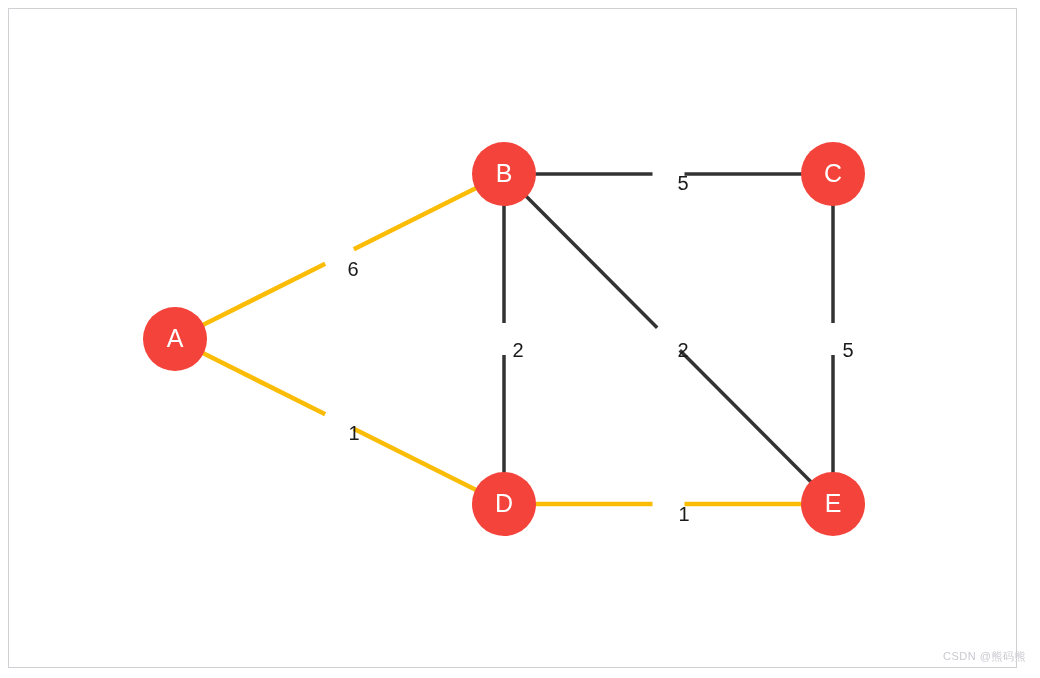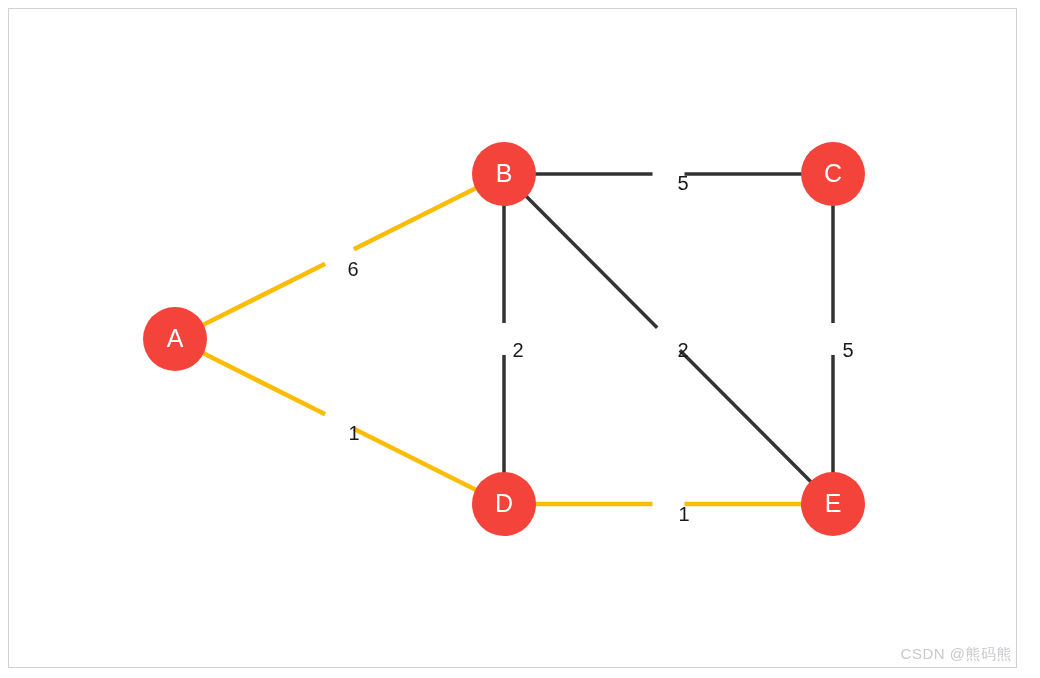--- a/index.html
+++ b/index.html
@@ -52,24 +52,24 @@
   }
   .edge-weight-label {
     font-family: "Liberation Sans", "DejaVu Sans", sans-serif;
     font-size: 20px;
     fill: #1a1a1a;
     text-anchor: middle;
     dominant-baseline: middle;
   }
   #watermark {
     position: absolute;
-    right: 28px;
+    right: 14px;
     bottom: 14px;
     font-family: "Liberation Sans", "DejaVu Sans", sans-serif;
-    font-size: 15px;
+    font-size: 11px;
     color: #c9c9cf;
     letter-spacing: 0.5px;
     white-space: nowrap;
     user-select: none;
   }
 </style>
 </head>
 <body>
 
 <div id="canvas-frame">

